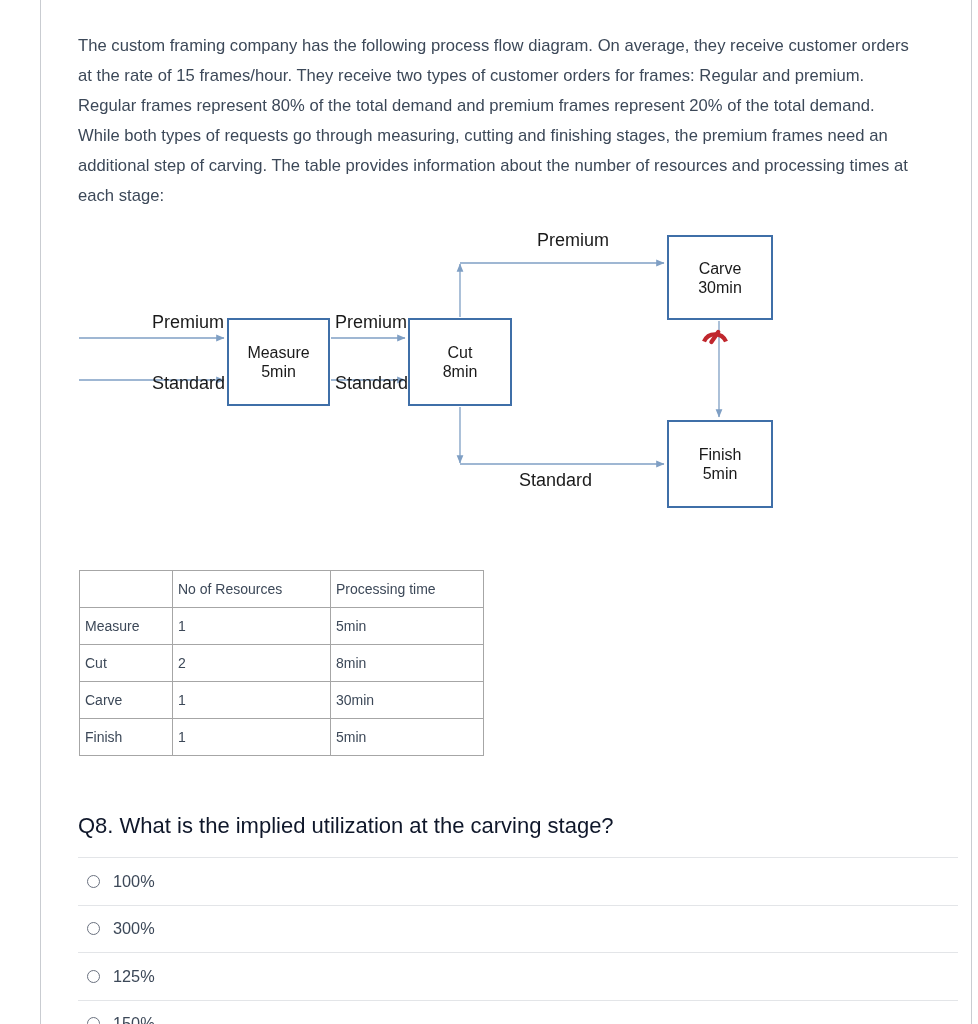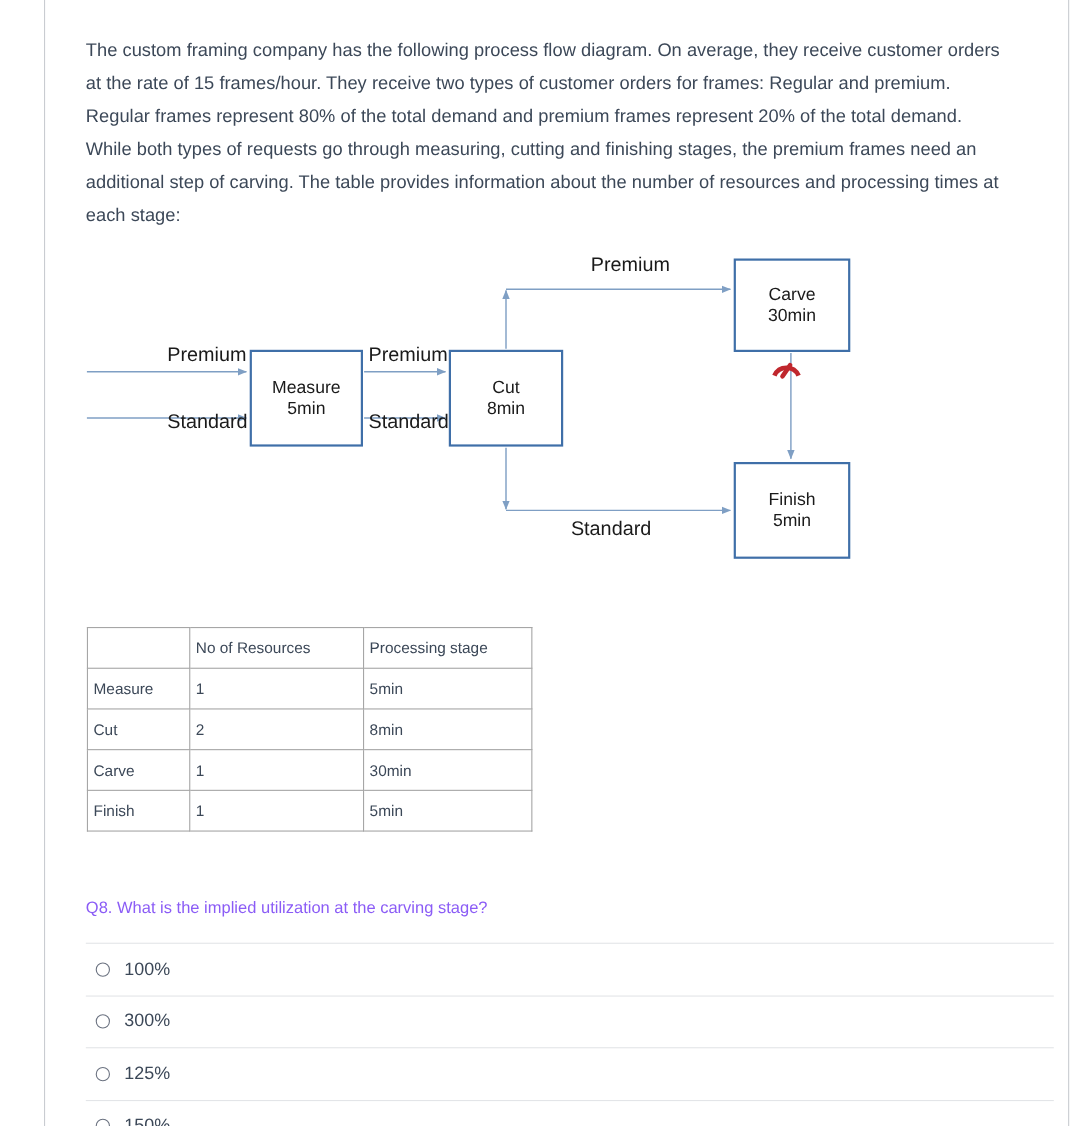--- a/index.html
+++ b/index.html
@@ -120,23 +120,23 @@
     vertical-align: middle;
     height: 23px;
   }
   .col-stage { width: 82px; }
   .col-res   { width: 147px; }
   .col-time  { width: 142px; }
 
   
   .question {
     margin-top: 57px;
-    font-size: 15px;
+    font-size: 22px;
     line-height: 26px;
-    color: #8b5cf6;
+    color: #0f172a;
   }
   .options {
     margin-top: 18px;
     width: 880px;
   }
   .option-row {
     display: flex;
     align-items: center;
     height: 47.5px;
     border-top: 1px solid #e3e5e8;
@@ -221,21 +221,21 @@
       <span class="edge-label lbl-mid-standard">Standard</span>
       <span class="edge-label lbl-top-premium">Premium</span>
       <span class="edge-label lbl-bot-standard">Standard</span>
     </div>
 
     <table class="res-table">
       <thead>
         <tr>
           <th class="col-stage"></th>
           <th class="col-res">No of Resources</th>
-          <th class="col-time">Processing stage</th>
+          <th class="col-time">Processing time</th>
         </tr>
       </thead>
       <tbody>
         <tr>
           <td>Measure</td>
           <td>1</td>
           <td>5min</td>
         </tr>
         <tr>
           <td>Cut</td>

